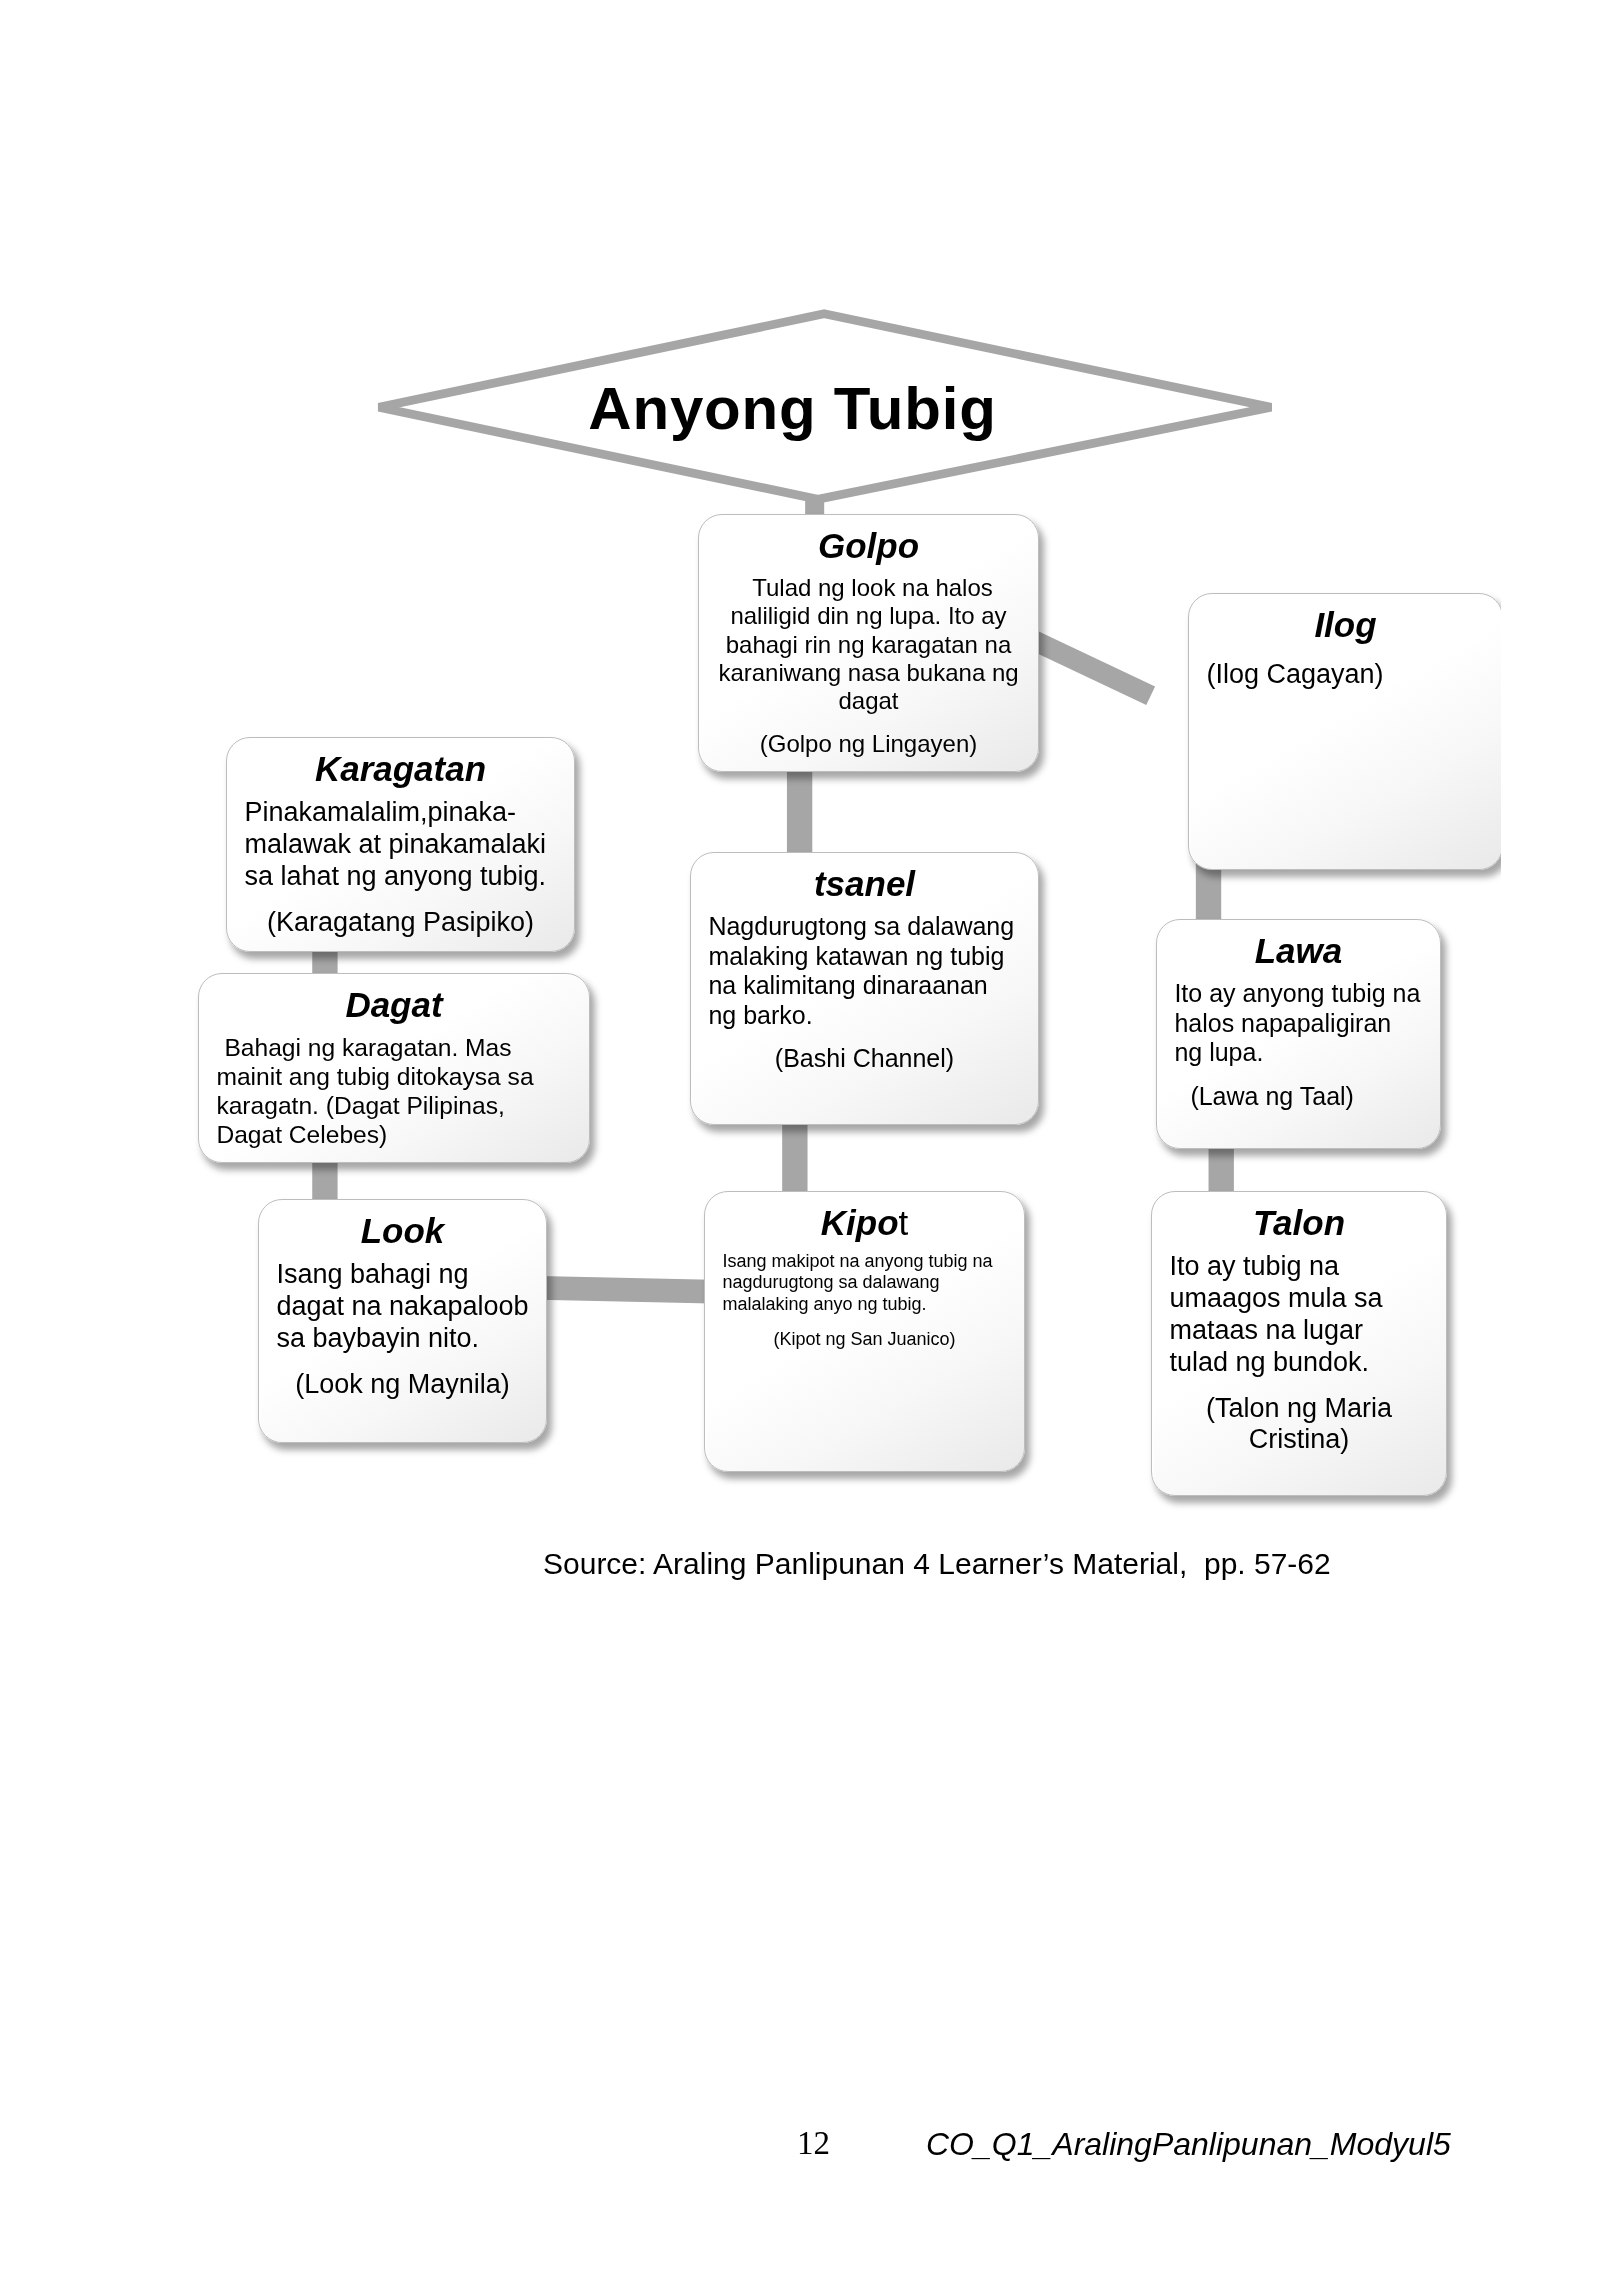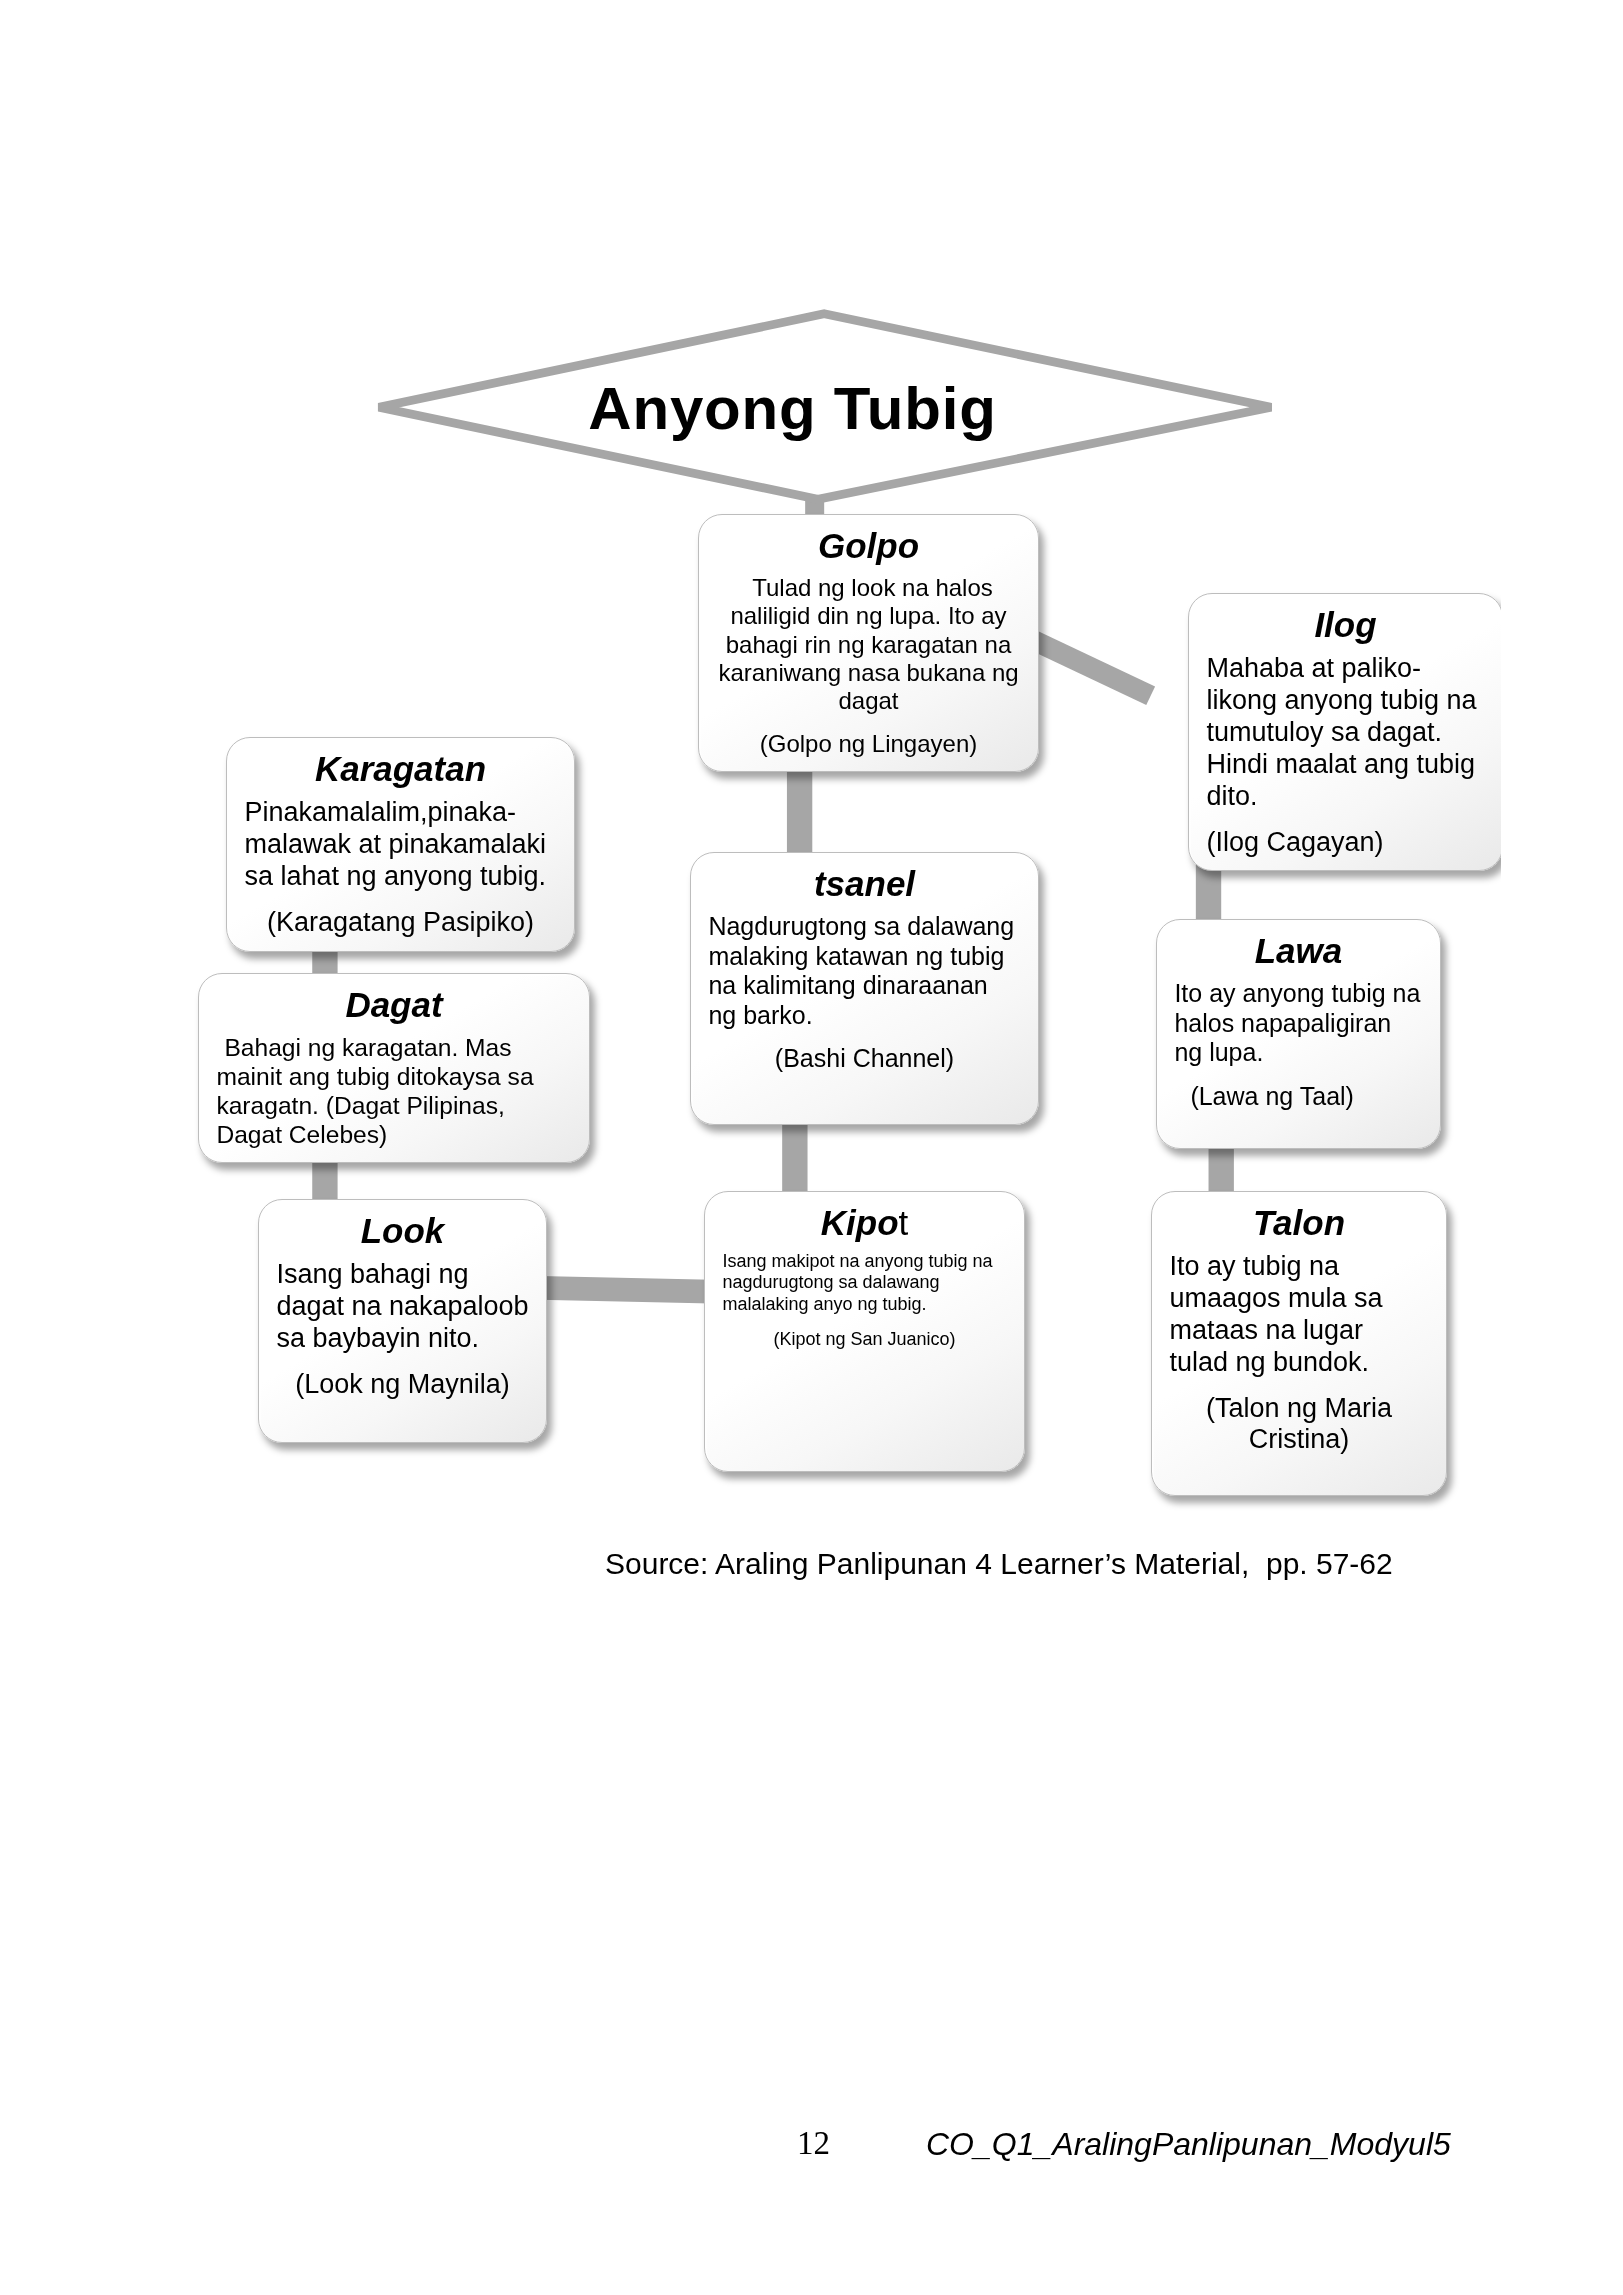--- a/index.html
+++ b/index.html
@@ -60,21 +60,21 @@
   #node-tsanel .node-body, #node-tsanel .node-example{font-size:25px;}
   #node-lawa   .node-body, #node-lawa   .node-example{font-size:25px;}
   #node-dagat  .node-body{font-size:24.6px;}
   #node-look   .node-body, #node-look   .node-example{font-size:27px;}
   #node-kipot  .node-body, #node-kipot  .node-example{font-size:18px;}
   #node-talon  .node-body, #node-talon  .node-example{font-size:27px;}
   #node-lawa .node-example{padding-left:16px;}
 
   .source-line{
     position:absolute;
-    left:605px;top:1547px;
+    left:543px;top:1547px;
     font-size:30px;
     white-space:pre;
   }
   .footer{
     position:absolute;
     left:0;top:2123px;width:1623px;height:48px;
   }
   .page-number{
     position:absolute;
     left:797px;top:1.6px;
@@ -111,21 +111,20 @@
   <div class="diamond-title">Anyong Tubig</div>
 
   <div class="node" id="node-golpo" style="left:698px;top:514px;width:341px;min-height:220px;">
     <div class="node-title">Golpo</div>
     <div class="node-body indent">Tulad ng look na halos naliligid din ng lupa. Ito ay bahagi rin ng karagatan na karaniwang nasa bukana ng dagat</div>
     <div class="node-example ex-center">(Golpo ng Lingayen)</div>
   </div>
 
   <div class="node" id="node-ilog" style="left:1188px;top:593px;width:315px;min-height:277px;">
     <div class="node-title">Ilog</div>
-    <div class="node-body">Mahaba at paliko-likong anyong tubig na tumutuloy sa dagat. Hindi maalat ang tubig dito.</div>
     <div class="node-example ex-left">(Ilog Cagayan)</div>
   </div>
 
   <div class="node" id="node-karagatan" style="left:226px;top:737px;width:349px;min-height:197px;">
     <div class="node-title">Karagatan</div>
     <div class="node-body">Pinakamalalim,pinaka-malawak at pinakamalaki sa lahat ng anyong tubig.</div>
     <div class="node-example ex-center">(Karagatang Pasipiko)</div>
   </div>
 
   <div class="node" id="node-tsanel" style="left:690px;top:852px;width:349px;min-height:273px;">

